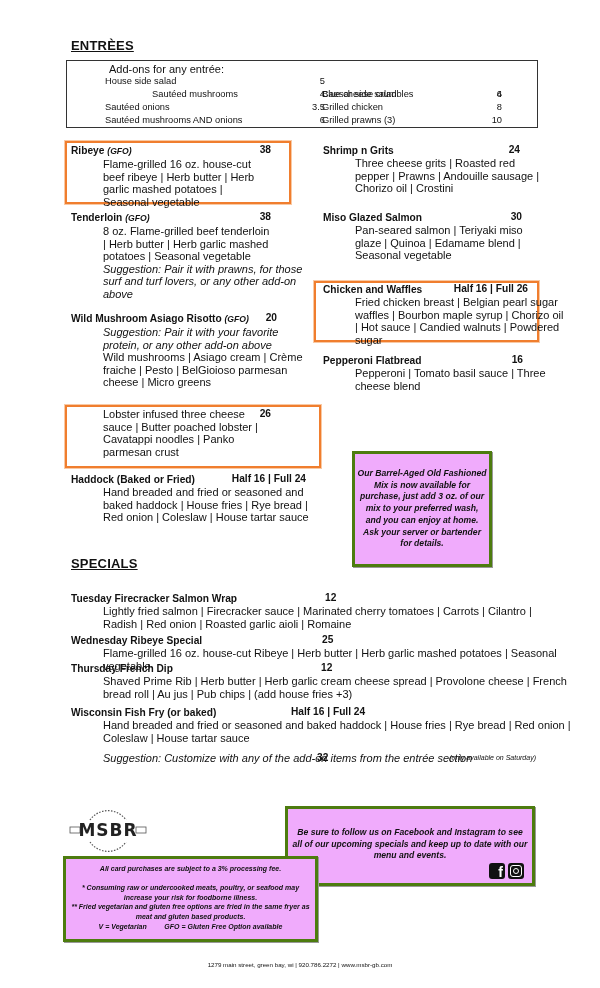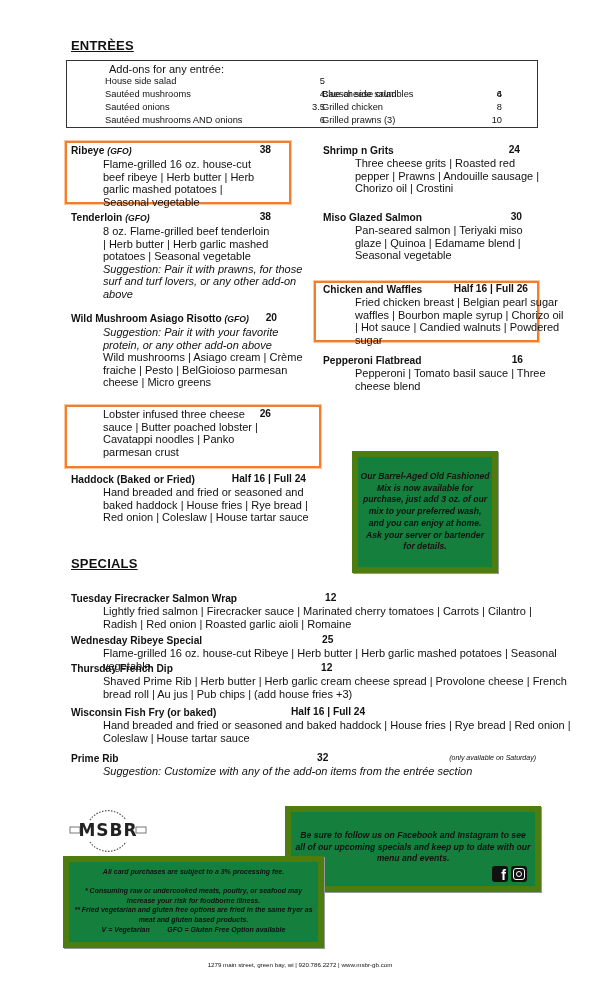--- a/index.html
+++ b/index.html
@@ -9,34 +9,34 @@
   .h-section { font-weight: bold; font-size: 13px; text-decoration: underline; letter-spacing: 0.2px; }
   .t { font-size: 11px; line-height: 12.6px; margin-left: 32px; }
   .name { font-weight: bold; font-size: 10.2px; line-height: 13px; }
   .gfo { font-style: italic; font-weight: bold; font-size: 8.6px; }
   .price { font-weight: bold; font-size: 10.2px; position: absolute; top: 0; }
   .sugg { font-style: italic; }
   .item { position: absolute; }
   .orange-box { position: absolute; border: 2px solid #f07e2e; box-shadow: 0 0 0 1px #f9c9a4; }
   .addons { border: 1.2px solid #333; }
   .addon-row { position: absolute; font-size: 9.3px; }
-  .gray-box { position: absolute; border: 6px solid #4d7c0f; box-shadow: 1px 1px 0 #999; background: #15803d;
+  .gray-box { position: absolute; border: 3px solid #4d7c0f; box-shadow: 1px 1px 0 #999; background: #f0abfc;
               text-align: center; font-style: italic; font-weight: bold; font-size: 8.6px; line-height: 11.7px; }
   .footer-addr { font-size: 6.2px; text-align: center; }
   .logo { position: absolute; text-align: center; }
 </style>
 </head>
 <body>
 
 <div class="abs h-section" style="left:71px; top:38px;">ENTRÈES</div>
 
 <div class="abs addons" style="left:66px; top:60px; width:470px; height:66px;">
   <div class="abs t" style="left:10px; top:2px;">Add-ons for any entrée:</div>
   <div class="addon-row" style="left:38px; top:15px; width:180px;"><span>House side salad</span><span style="position:absolute; right:-40px;">5</span></div>
-  <div class="addon-row" style="left:38px; top:28px; width:180px;"><span>Sautéed mushrooms</span><span style="position:absolute; right:-40px;">4</span></div>
+  <div class="addon-row" style="left:38px; top:28px; width:180px;text-align:center;"><span>Sautéed mushrooms</span><span style="position:absolute; right:-40px;">4</span></div>
   <div class="addon-row" style="left:38px; top:41px; width:180px;"><span>Sautéed onions</span><span style="position:absolute; right:-40px;">3.5</span></div>
   <div class="addon-row" style="left:38px; top:54px; width:180px;"><span>Sautéed mushrooms AND onions</span><span style="position:absolute; right:-40px;">6</span></div>
   <div class="addon-row" style="left:255px; top:28px; width:180px;"><span>Caesar side salad</span><span style="position:absolute; right:0;">6</span></div>
   <div class="addon-row" style="left:255px; top:28px; width:180px;"><span>Blue cheese crumbles</span><span style="position:absolute; right:0;">4</span></div>
   <div class="addon-row" style="left:255px; top:41px; width:180px;"><span>Grilled chicken</span><span style="position:absolute; right:0;">8</span></div>
   <div class="addon-row" style="left:255px; top:54px; width:180px;"><span>Grilled prawns (3)</span><span style="position:absolute; right:0;">10</span></div>
 </div>
 
 <div class="orange-box" style="left:65px; top:141px; width:222px; height:59px;"></div>
 <div class="item" style="left:71px; top:144px; width:200px;">
@@ -120,21 +120,20 @@
   <div class="t" style="width:466px;">Shaved Prime Rib | Herb butter | Herb garlic cream cheese spread | Provolone cheese | French bread roll | Au jus | Pub chips |  (add house fries +3)</div>
 </div>
 
 <div class="item" style="left:71px; top:706px; width:470px;">
   <div class="name">Wisconsin Fish Fry (or baked)</div>
   <span class="price" style="left:220px;">Half 16 | Full 24</span>
   <div class="t" style="width:470px;">Hand breaded and fried or seasoned and baked haddock | House fries | Rye bread | Red onion  |  Coleslaw | House tartar sauce</div>
 </div>
 
 <div class="item" style="left:71px; top:752px; width:465px;">
-  <div class="name">Prime Rib</div>
   <span class="price" style="left:246px;">32</span>
   <span style="position:absolute; right:0; top:2px; font-style:italic; font-size:7px;">(only available on Saturday)</span>
   <div class="t sugg">Suggestion:   Customize with any of the add-on items from the entrée section</div>
 </div>
 
 <div class="logo" style="left:68px; top:805px; width:80px; height:50px;">
   <svg width="80" height="50" viewBox="0 0 80 50">
     <path d="M22 15 A22 22 0 0 1 58 15" fill="none" stroke="#555" stroke-width="1.2" stroke-dasharray="1.5 1.5"></path>
     <path d="M22 37 A22 22 0 0 0 58 37" fill="none" stroke="#555" stroke-width="1.2" stroke-dasharray="1.5 1.5"></path>
     <rect x="2" y="22" width="10" height="6" fill="none" stroke="#555" stroke-width="0.8"></rect>

